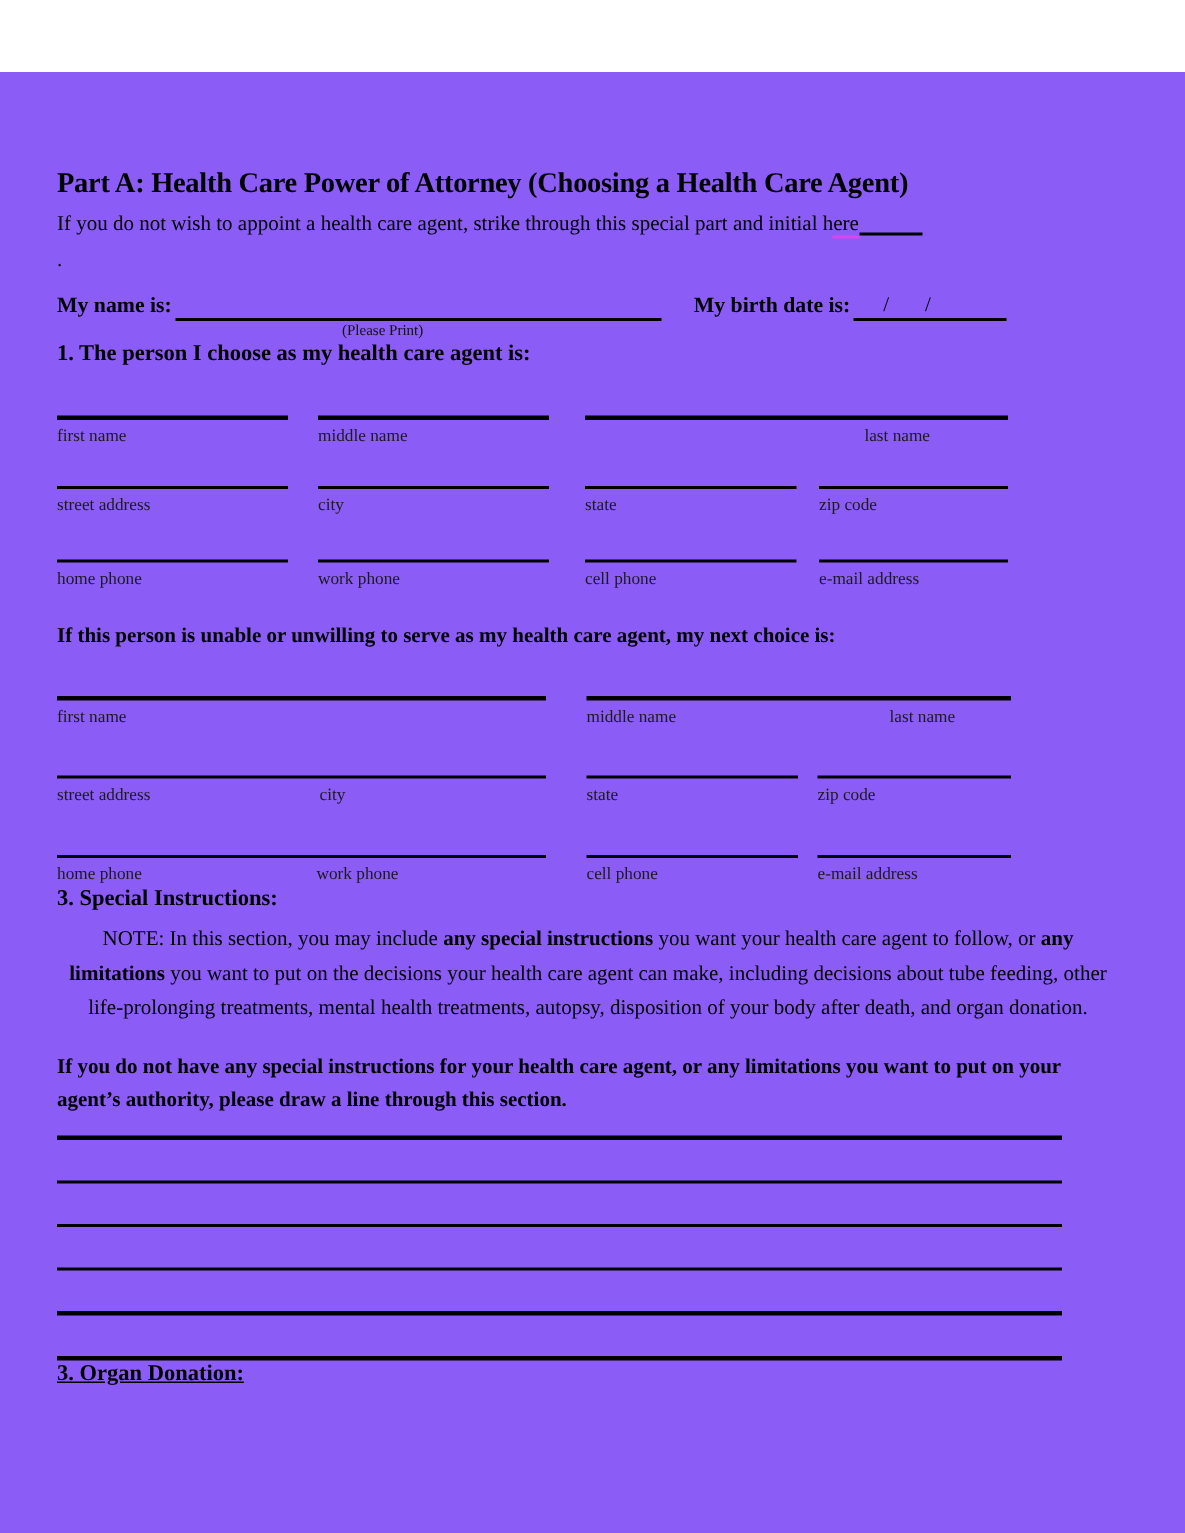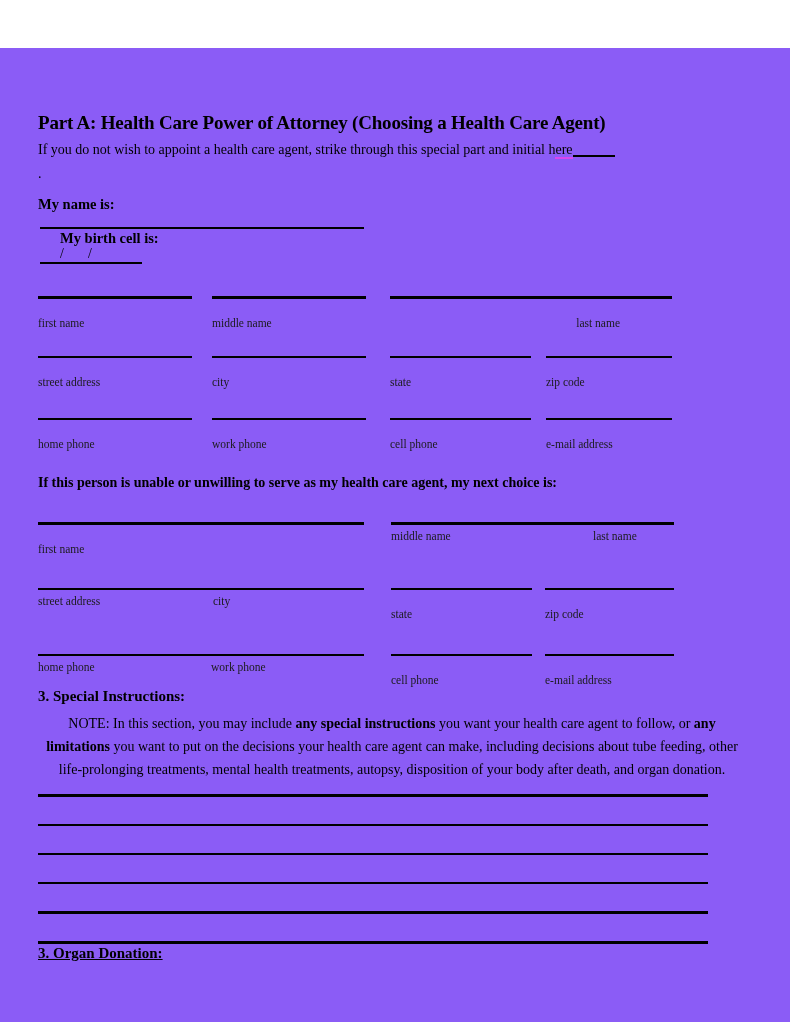--- a/index.html
+++ b/index.html
@@ -11,41 +11,41 @@
   }
   .page * { box-sizing:border-box; }
 
   h1.title { margin:64px 0 0 0; font-size:19px; line-height:22px; font-weight:700; letter-spacing:-0.2px; }
   p.intro  { margin:7px 0 0 0; font-size:14px; line-height:18px; }
   .u       { border-bottom:2px solid #d946ef; }
   .blank   { display:inline-block; border-bottom:2px solid #000; }
   .initial-blank { width:42px; vertical-align:text-bottom; }
   p.stray  { margin:6px 0 0 0; font-size:14px; line-height:18px; }
 
-  .name-row { display:flex; align-items:flex-start; margin-top:12px; font-size:14.5px; line-height:19px;flex-direction:column; }
+  .name-row { display:flex; align-items:flex-end; margin-top:12px; font-size:14.5px; line-height:19px; }
   .name-row .b { font-weight:700; white-space:nowrap; }
   .name-blank { width:324px; height:15px; margin-left:2px; }
   .bd-label   { margin-left:22px; }
   .date-blank { width:102px; height:16px; margin-left:2px; display:inline-flex; align-items:flex-end; line-height:17px; font-size:14px; }
   .date-blank .slash1 { margin-left:20px; }
   .date-blank .slash2 { margin-left:24px; }
   .please-print { margin:1px 0 0 190px; font-size:10px; line-height:12px; color:#111; }
 
   h2.sec { margin:0; font-size:15px; line-height:18px; font-weight:700; }
   .s1 { margin-top:22px; }
   .s2 { margin-top:15px; margin-left:3px; }
   .s3 { margin:17px 0 0 2px; font-size:15px; line-height:18px; font-weight:700;text-decoration:underline; }
 
   .frow { display:flex; align-items:flex-start; }
   .mt32 { margin-top:32px; } .mt26 { margin-top:26px; } .mt29 { margin-top:29px; }
   .mt30 { margin-top:30px; } .mt33a { margin-top:32px; } .mt33b { margin-top:33px; }
   .field { }
   .fline { height:0; border-top:3px solid #000; }
   .fline.thin { border-top-width:2px; }
-  .flabel { font-size:11.5px; line-height:14px; padding-top:17px; color:#1b1b1b; }
+  .flabel { font-size:11.5px; line-height:14px; padding-top:4px; color:#1b1b1b; }
   .flabels { display:flex; font-size:11.5px; line-height:14px; padding-top:4px; color:#1b1b1b; }
   .lblbox202 { width:202px; } .lblbox175 { width:175px; } .lblbox173 { width:173px; }
   .w154 { width:154px; } .w282 { width:282px; } .w141 { width:141px; } .w126 { width:126px; }
   .w326 { width:326px; } .w283 { width:283px; } .w129 { width:129px; }
   .ml20 { margin-left:20px; } .ml24 { margin-left:24px; } .ml15 { margin-left:15px; }
   .ml27 { margin-left:27px; } .ml13 { margin-left:13px; }
   .lab-right { text-align:right; padding-right:52px; }
 
   p.alt-intro { margin:23px 0 0 0; font-size:14px; line-height:18px;font-weight:bold; }
   p.note      { margin:7px 0 0 0;  font-size:14px; line-height:23px; width:708px;text-align:center; }
@@ -63,27 +63,29 @@
 
   <h1 class="title">Part A: Health Care Power of Attorney (Choosing a Health Care Agent)</h1>
 
   <p class="intro"><span>If you do not wish to appoint a health care agent, strike through this special part and initial h</span><span class="u">ere</span><span class="blank initial-blank"></span></p>
 
   <p class="stray">.</p>
 
   <div class="name-row">
     <span class="b">My name is:</span>
     <span class="blank name-blank"></span>
-    <span class="b bd-label">My birth cell is:</span>
+    <span class="b bd-label">My birth date is:</span>
     <span class="blank date-blank">
         <span class="slash1">/</span>
         <span class="slash2">/</span>
       </span>
   </div>
-
+  <div class="please-print">(Please Print)</div>
+
+  <h2 class="sec s1">1. The person I choose as my health care agent is:</h2>
 
   <div class="frow mt32">
     <div class="field w154">
       <div class="fline"></div>
       <div class="flabel">first name</div>
     </div>
     <div class="field w154 ml20">
       <div class="fline"></div>
       <div class="flabel">middle name</div>
     </div>
@@ -180,20 +182,21 @@
     <div class="field w129 ml13">
       <div class="fline thin"></div>
       <div class="flabel">e-mail address</div>
     </div>
   </div>
 
   <h2 class="sec s2">3. Special Instructions:</h2>
 
   <p class="note"><span>NOTE: In this section, you may include </span><b>any special instructions</b><span> you want your health care agent to follow, or </span><b>any limitations</b><span> you want to put on the decisions your health care agent can make, including decisions about tube feeding, other life-prolonging treatments, mental health treatments, autopsy, disposition of your body after death, and organ donation.</span></p>
 
+  <p class="directive">If you do not have any special instructions for your health care agent, or any limitations you want to put on your agent’s authority, please draw a line through this section.</p>
 
   <div class="wlines">
     <div class="wline"></div>
     <div class="wline"></div>
     <div class="wline"></div>
     <div class="wline"></div>
     <div class="wline"></div>
     <div class="wline"></div>
   </div>
 

